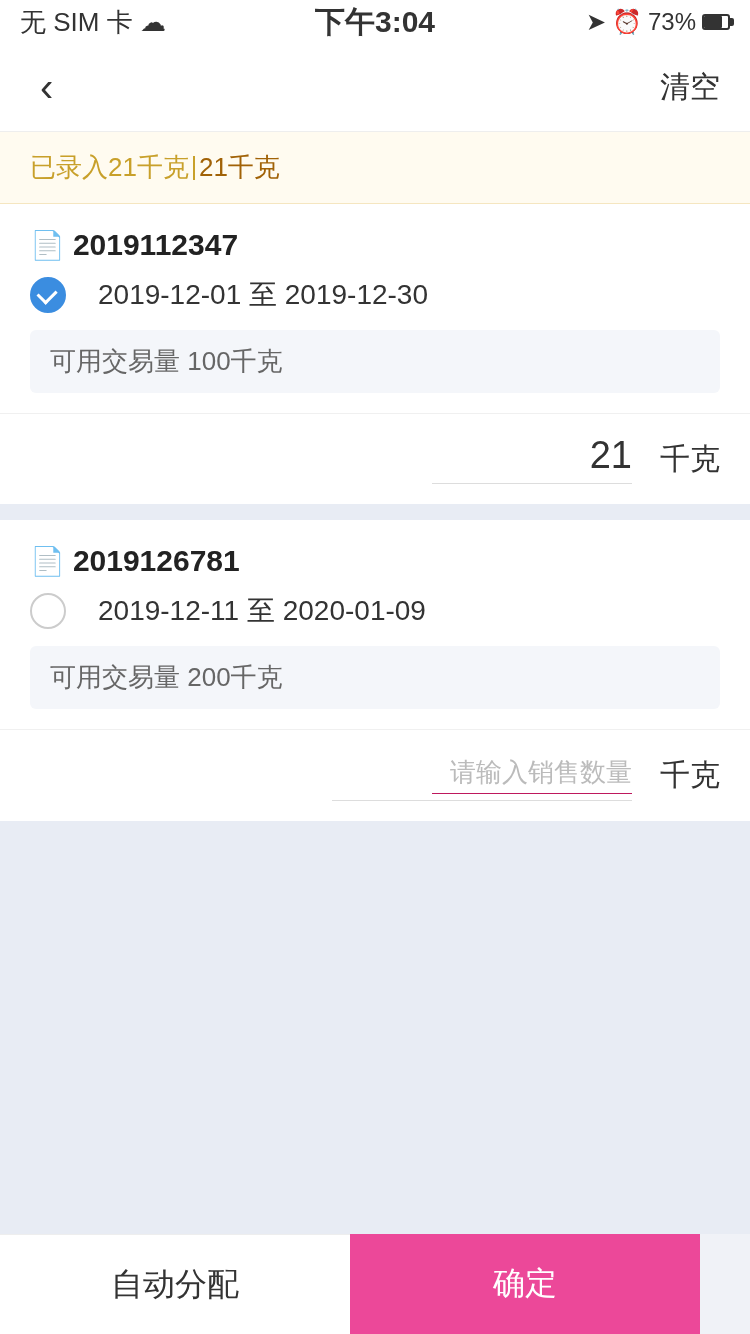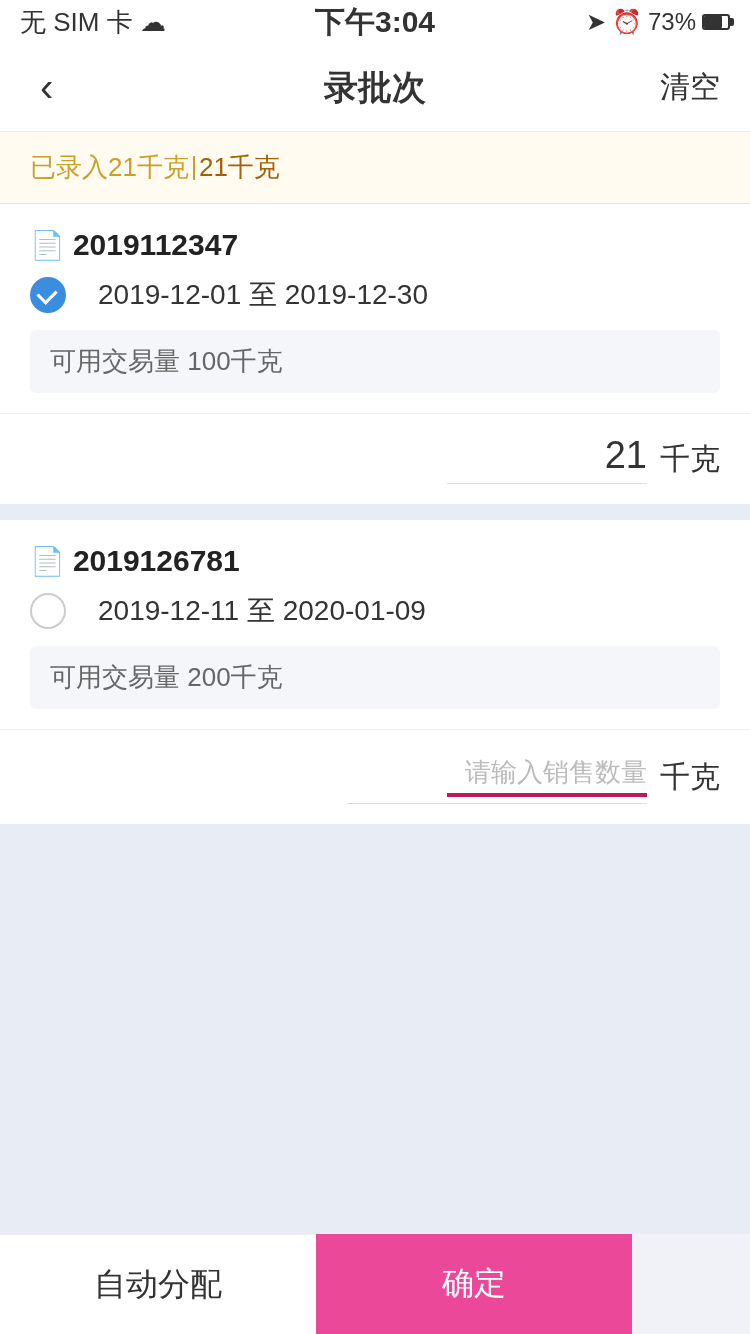--- a/index.html
+++ b/index.html
@@ -165,33 +165,33 @@
       font-size: 26px;
       color: #666;
       margin-left: 0;
     }
 
     
     .quantity-row {
       display: flex;
       align-items: center;
       justify-content: flex-end;
-      gap: 13px;
+      gap: 28px;
       padding: 20px 30px;
       background: #fff;
       border-top: 1px solid #f0f0f0;
     }
     .quantity-input {
       border: none;
       outline: none;
       font-size: 34px;
       color: #333;
       text-align: right;
       width: 200px;
-      border-bottom: 4px solid #be185d;
+      border-bottom: 1px solid #be185d;
       padding-bottom: 4px;
       background: transparent;
     }
     .quantity-input::placeholder {
       color: #bbb;
       font-size: 26px;
     }
     .quantity-unit {
       font-size: 30px;
       color: #333;
@@ -224,21 +224,21 @@
     
     .empty-area {
       width: 750px;
       flex: 1;
       background: #e8ecf4;
       min-height: 400px;
     }
 
     
     .bottom-bar {
-      width: 632px;
+      width: 700px;
       height: 100px;
       background: #fff;
       display: flex;
       position: fixed;
       bottom: 0;
       left: 0;
     }
     .btn-auto {
       flex: 1;
       height: 100%;
@@ -281,21 +281,20 @@
       <span>73%</span>
       <span style="display:inline-block;width:28px;height:16px;border:2px solid #333;border-radius:3px;position:relative;vertical-align:middle;">
         <span style="display:block;width:73%;height:100%;background:#333;border-radius:1px;"></span>
         <span style="position:absolute;right:-6px;top:50%;transform:translateY(-50%);width:4px;height:8px;background:#333;border-radius:0 2px 2px 0;"></span>
       </span>
     </div>
   </div>
 
   <div class="nav-bar">
     <span class="nav-back">‹</span>
-    <span class="nav-title">录批次</span>
     <span class="nav-action">清空</span>
   </div>
 
   <div class="info-banner">
     <span class="info-label">已录入21千克</span>
     <div class="info-divider"></div>
     <span class="info-value">21千克</span>
   </div>
 
   <div class="batch-card">

